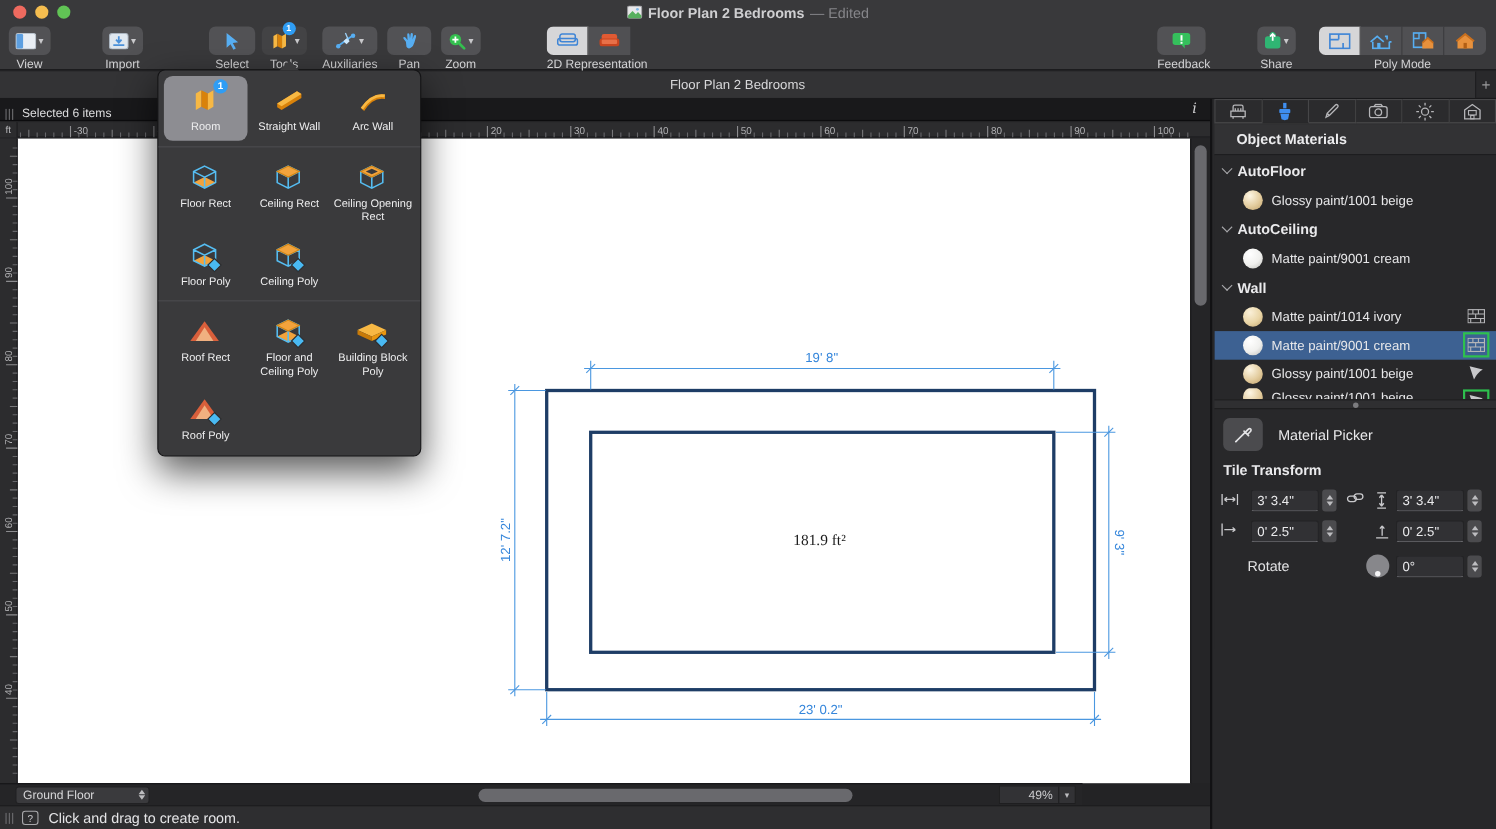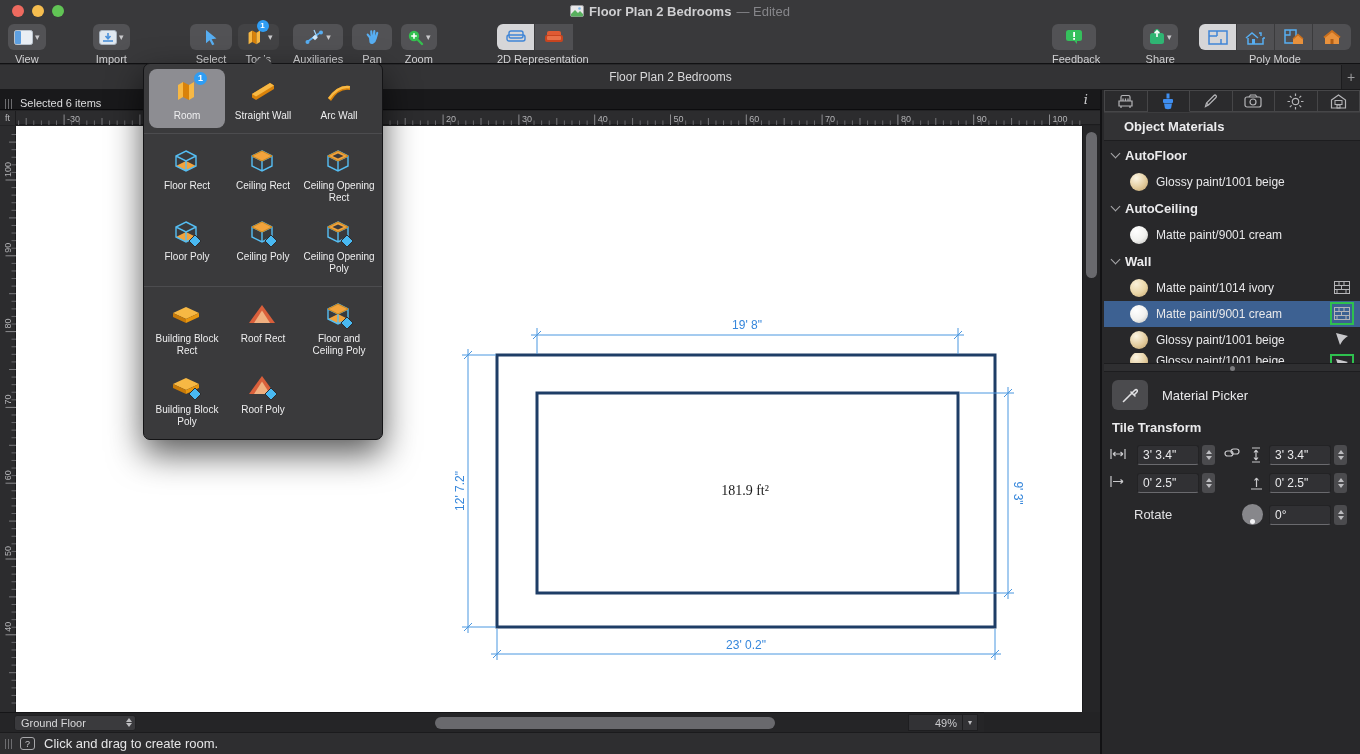--- a/index.html
+++ b/index.html
@@ -873,41 +873,22 @@
           <div class="tool-item">
             <svg width="32" height="32" viewBox="0 0 32 32">
               <polygon points="15,6 25,11 15,16 5,11" fill="#f2a33c"></polygon>
               <path d="M15 6 L25 11 L25 21 L15 26 L5 21 L5 11 Z M5 11 L15 16 L25 11 M15 16 L15 26" stroke="#55bdf2" stroke-width="1.4" fill="none"></path>
               <polygon points="15,6 25,11 15,16 5,11" fill="#f2a33c" opacity="0.9"></polygon>
               <path d="M5 11 L15 6 L25 11 L15 16 Z" fill="none" stroke="#d9820a" stroke-width="1"></path>
               <polygon points="24,19 30,25 24,31 18,25" fill="#49b9f2" stroke="#2d2d2f" stroke-width="1"></polygon>
             </svg>
             <span class="tlabel">Ceiling Poly</span>
           </div>
-          <div class="tool-item">
-            <svg width="32" height="32" viewBox="0 0 32 32">
-              <polygon points="15,6 25,11 15,16 5,11" fill="#f2a33c"></polygon>
-              <path d="M15 6 L25 11 L25 21 L15 26 L5 21 L5 11 Z M5 11 L15 16 L25 11 M15 16 L15 26" stroke="#55bdf2" stroke-width="1.4" fill="none"></path>
-              <polygon points="15,6 25,11 15,16 5,11" fill="#f2a33c" opacity="0.9"></polygon>
-              <path d="M5 11 L15 6 L25 11 L15 16 Z" fill="none" stroke="#d9820a" stroke-width="1"></path>
-              <polygon points="15,8.5 20.5,11 15,13.5 9.5,11" fill="#3a3a3c"></polygon>
-              <polygon points="24,19 30,25 24,31 18,25" fill="#49b9f2" stroke="#2d2d2f" stroke-width="1"></polygon>
-            </svg>
-            <span class="tlabel">Ceiling Opening Poly</span>
-          </div>
         </div>
         <div class="pop-sec">
-          <div class="tool-item">
-            <svg width="32" height="32" viewBox="0 0 32 32">
-              <polygon points="15,9 28,15 15,21 2,15" fill="#f7b844"></polygon>
-              <polygon points="2,15 15,21 15,25 2,19" fill="#c87a08"></polygon>
-              <polygon points="15,21 28,15 28,19 15,25" fill="#e8960f"></polygon>
-            </svg>
-            <span class="tlabel">Building Block Rect</span>
-          </div>
           <div class="tool-item">
             <svg width="32" height="32" viewBox="0 0 32 32">
               <path d="M15 7 L28 25 L2 25 Z" fill="#d95f3b"></path>
               <path d="M15 12.5 L23 25 L7 25 Z" fill="#f0b080"></path>
             </svg>
             <span class="tlabel">Roof Rect</span>
           </div>
           <div class="tool-item">
             <svg width="32" height="32" viewBox="0 0 32 32">
               <polygon points="15,16 25,21 15,26 5,21" fill="#f2a33c"></polygon>

